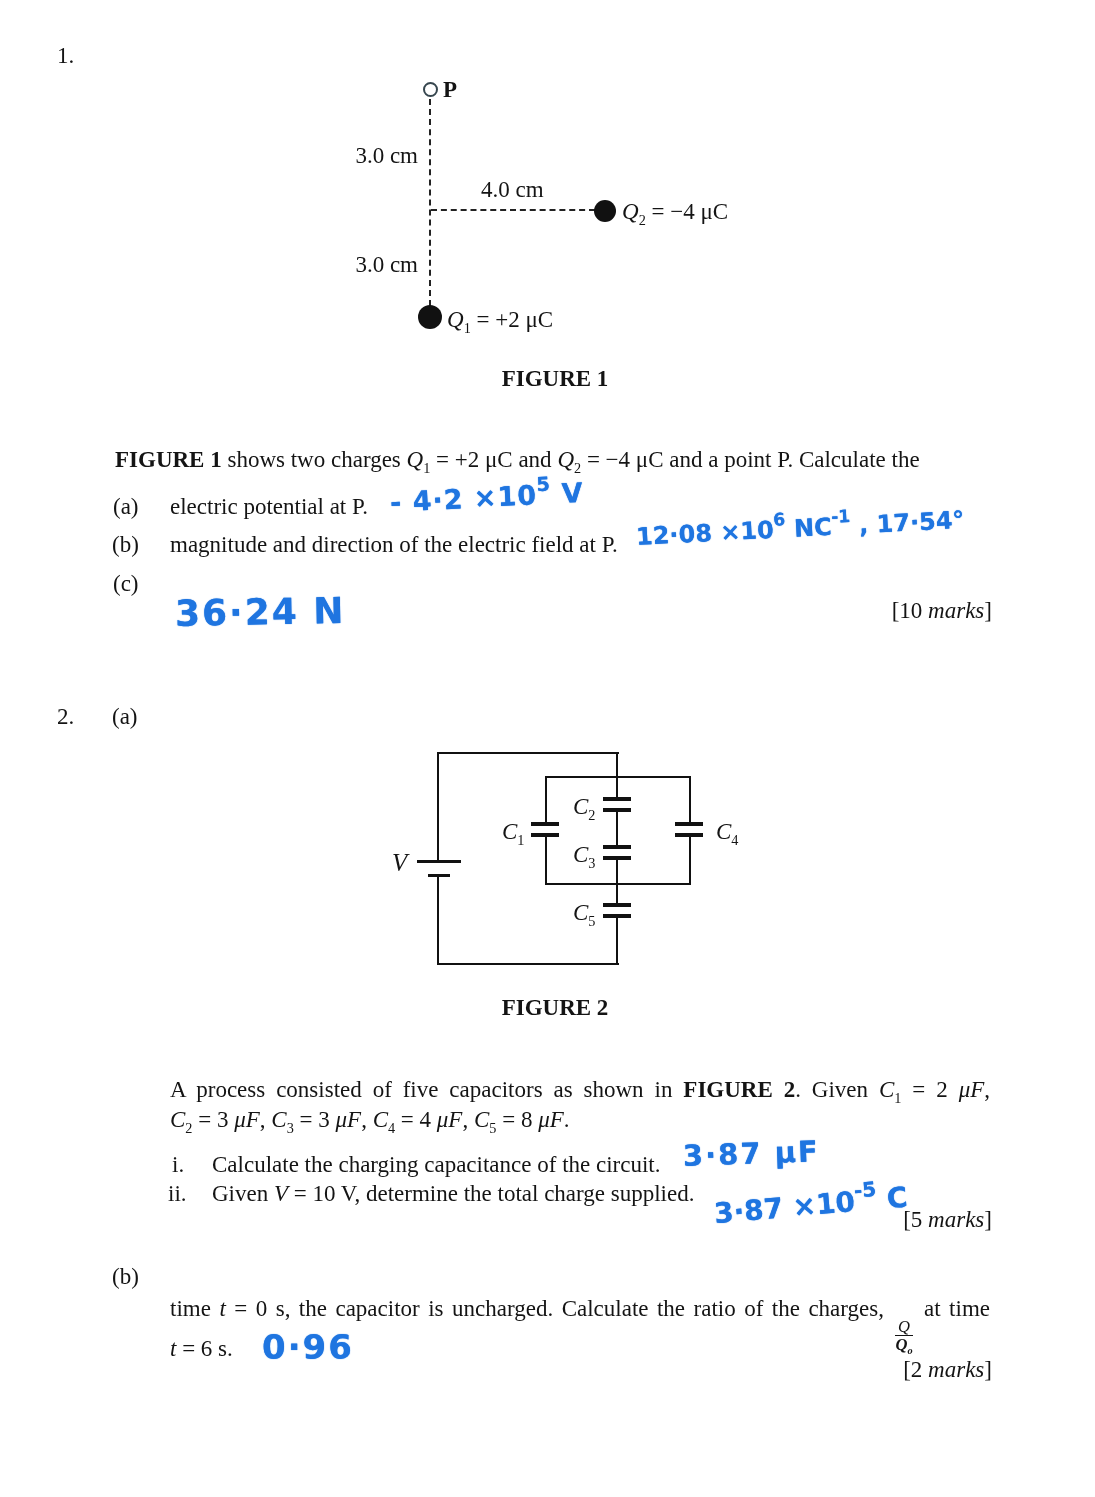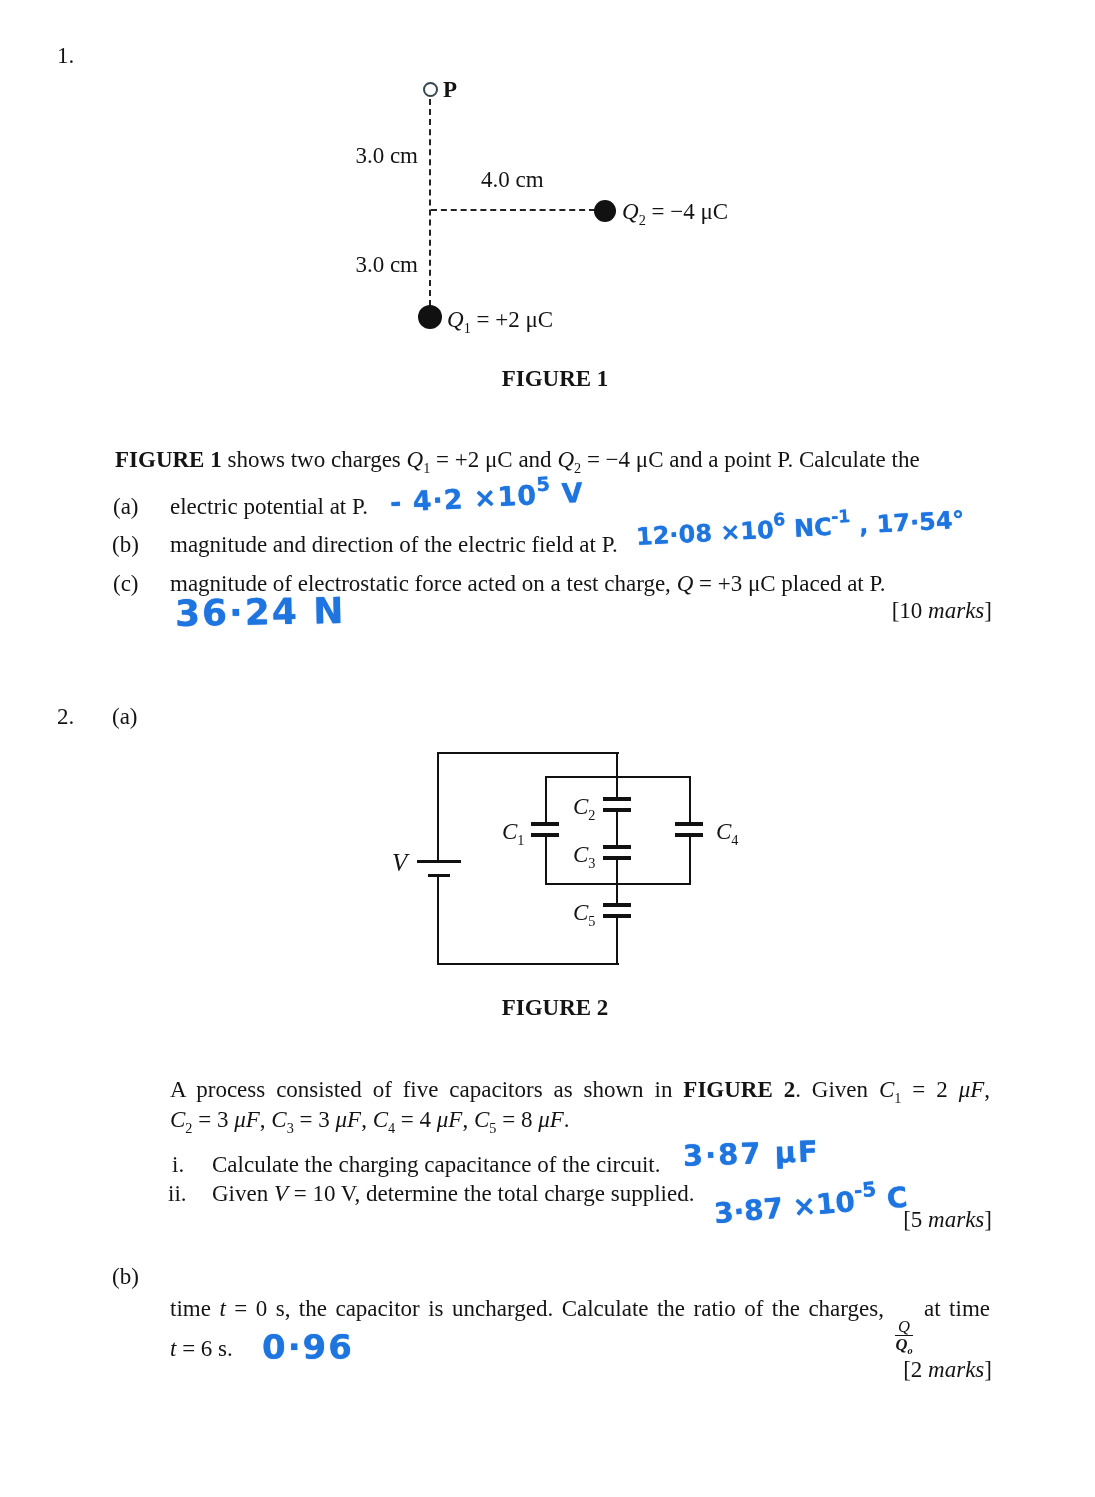--- a/index.html
+++ b/index.html
@@ -45,39 +45,38 @@
 <div class="page">
 
   <div class="abs nowrap" style="left:57px;top:42px;">1.</div>
 
   <div class="abs" style="left:340px;top:76px;width:430px;height:315px;">
     <span class="abs ring" style="left:83px;top:6px;width:15px;height:15px;"></span>
     <span class="abs nowrap b" style="left:103px;top:0px;">P</span>
     <span class="abs vdash" style="left:89px;top:23px;height:207px;"></span>
     <span class="abs nowrap right" style="left:8px;top:66px;width:70px;">3.0 cm</span>
     <span class="abs hdash" style="left:91px;top:133px;width:164px;"></span>
-    <span class="abs nowrap" style="left:141px;top:90px;text-align:right;">4.0 cm</span>
+    <span class="abs nowrap" style="left:141px;top:100px;text-align:right;">4.0 cm</span>
     <span class="abs dot" style="left:254px;top:124px;width:22px;height:22px;"></span>
     <span class="abs nowrap" style="left:282px;top:122px;"><span class="i">Q</span><sub>2</sub><span> = −4 μC</span></span>
     <span class="abs nowrap right" style="left:8px;top:175px;width:70px;">3.0 cm</span>
     <span class="abs dot" style="left:78px;top:229px;width:24px;height:24px;"></span>
     <span class="abs nowrap" style="left:107px;top:230px;"><span class="i">Q</span><sub>1</sub><span> = +2 μC</span></span>
     <div class="abs center b" style="left:0;top:289px;width:430px;">FIGURE 1</div>
   </div>
 
   <div class="abs nowrap" style="left:115px;top:446px;"><span class="b">FIGURE 1</span><span> shows two charges </span><span class="i">Q</span><sub>1</sub><span> = +2 μC and </span><span class="i">Q</span><sub>2</sub><span> = −4 μC and a point P. Calculate the</span></div>
 
   <div class="abs nowrap" style="left:113px;top:493px;">(a)</div>
   <div class="abs nowrap" style="left:170px;top:493px;"><span>electric potential at P.</span></div>
 
   <div class="abs nowrap" style="left:112px;top:531px;">(b)</div>
   <div class="abs nowrap" style="left:170px;top:531px;"><span>magnitude and direction of the electric field at P.</span></div>
 
   <div class="abs nowrap" style="left:113px;top:570px;">(c)</div>
-  <div class="abs nowrap" style="left:170px;top:570px;"><span>magnitude of electrostatic force acted on a test charge, </span><span class="i">Q</span><span> = +3 μC placed at P.</span></div>
 
   <div class="abs nowrap right" style="left:840px;top:597px;width:152px;"><span>[10 </span><span class="i">marks</span><span>]</span></div>
 
   <div class="hand" style="left:390px;top:486px;font-size:27px;transform:rotate(-3deg);"><span>- 4·2 ×10</span><sup>5</sup><span> V</span></div>
   <div class="hand" style="left:636px;top:522px;font-size:24px;letter-spacing:0;transform:rotate(-3deg);"><span>12·08 ×10</span><sup>6</sup><span> NC</span><sup>-1</sup><span> , 17·54°</span></div>
   <div class="hand" style="left:175px;top:596px;font-size:36px;letter-spacing:2px;transform:rotate(-1deg);"><span>36·24 N</span></div>
 
   <div class="abs nowrap" style="left:57px;top:703px;">2.</div>
   <div class="abs nowrap" style="left:112px;top:703px;">(a)</div>
 

